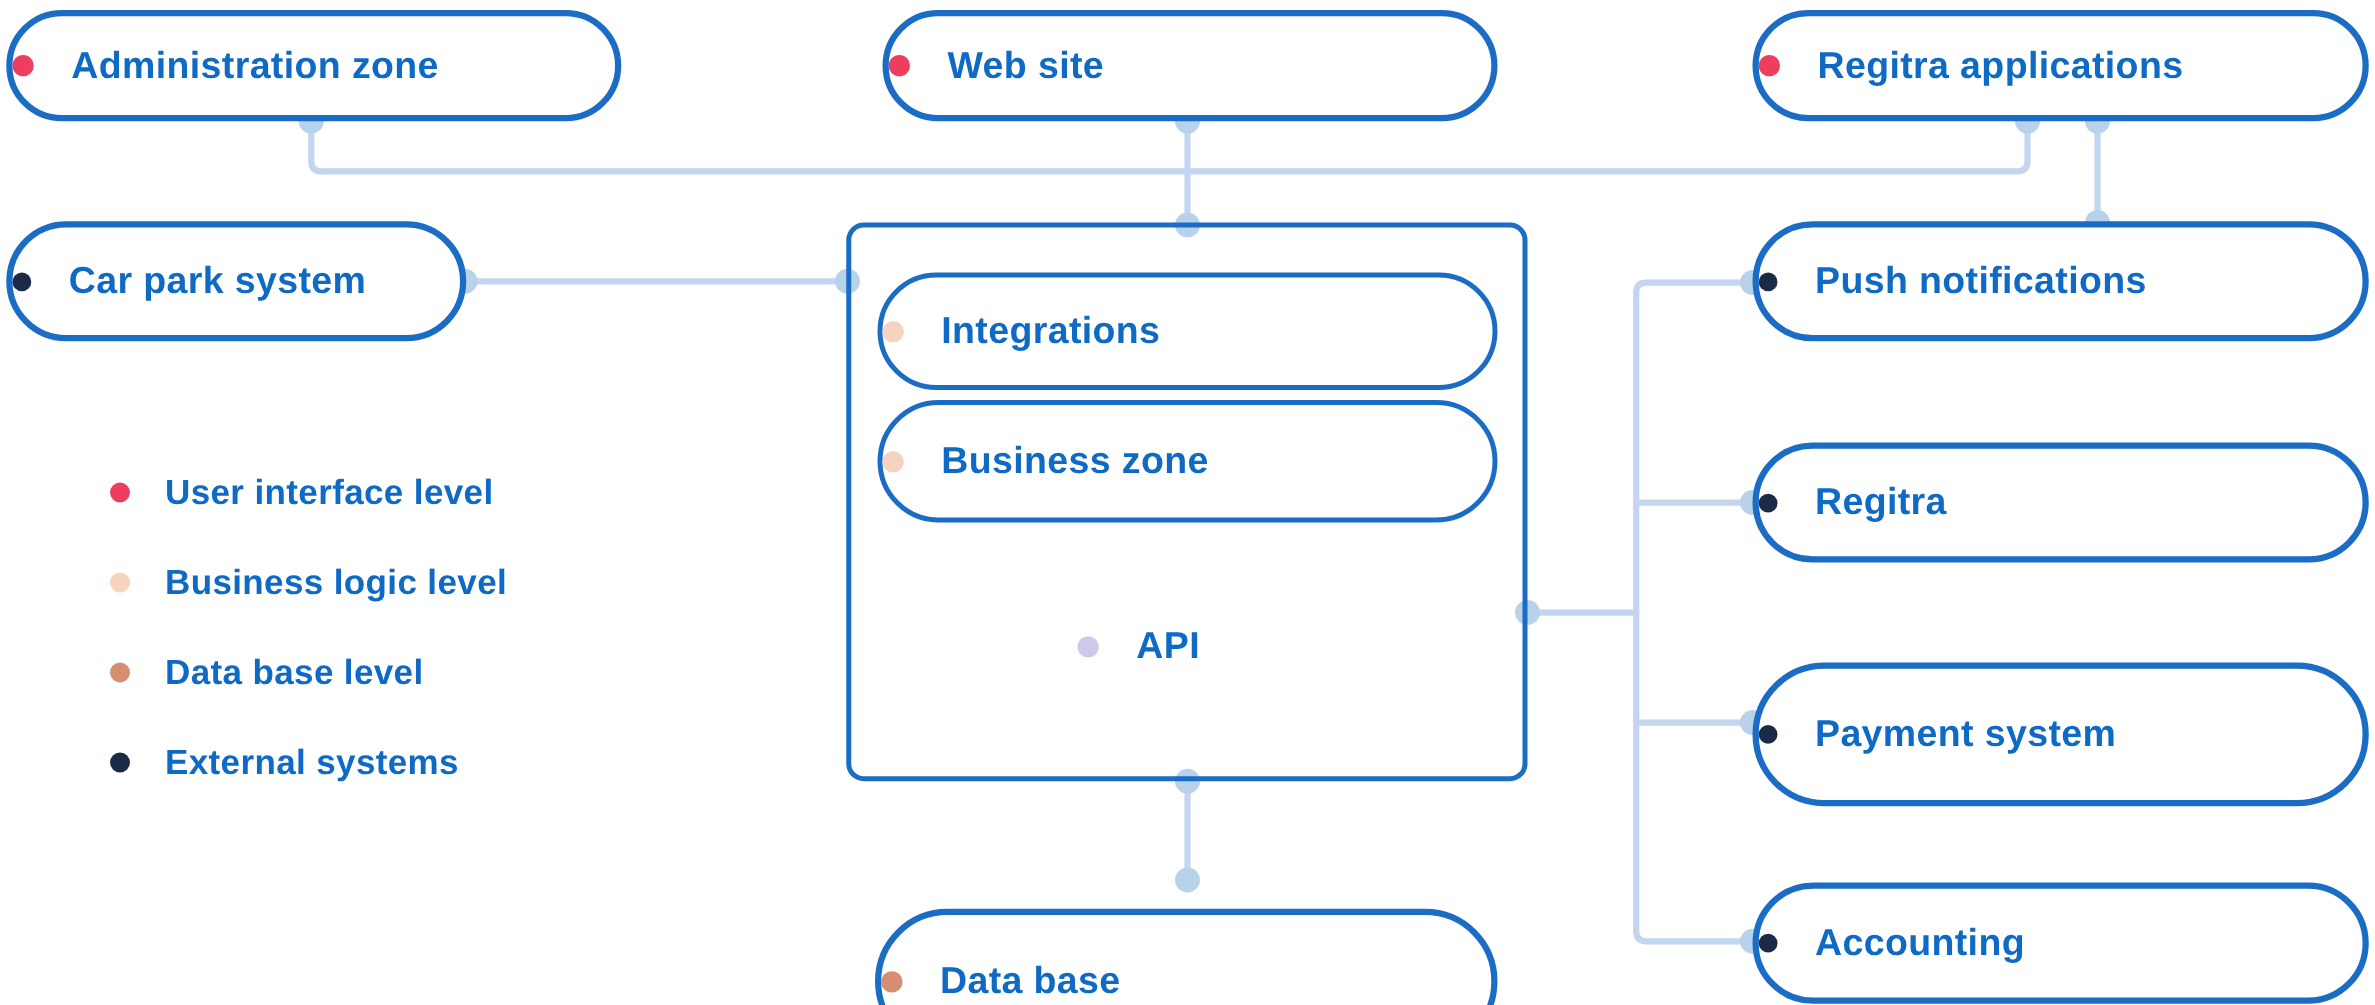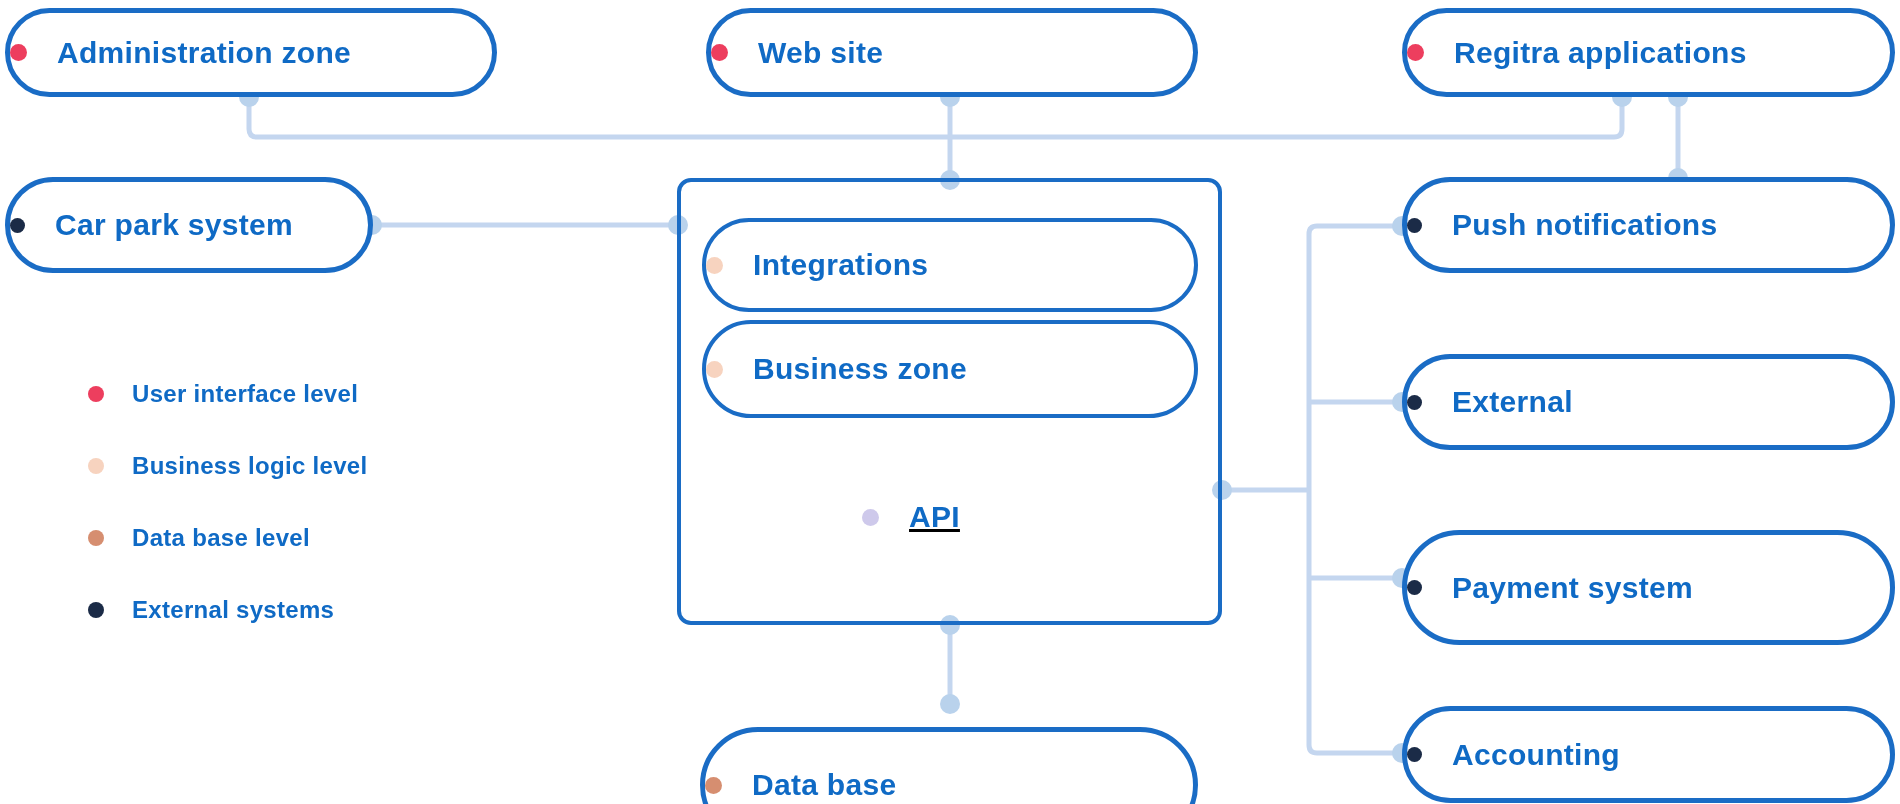--- a/index.html
+++ b/index.html
@@ -45,21 +45,21 @@
   .legend{
     position:absolute;left:88px;top:372px;
     display:flex;flex-direction:column;
   }
   .legend-row{
     display:flex;align-items:center;gap:28px;
     height:44px;margin-bottom:28px;
   }
   .legend-row .dot{width:16px;height:16px;}
   .legend-label{
-    color:#0F6AC5;font-size:24px;font-weight:700;
+    color:#0F6AC5;font-size:28px;font-weight:700;
     letter-spacing:.3px;white-space:nowrap;
   }
 </style>
 </head>
 <body>
 
 <div id="canvas">
 
   <svg id="wires" viewBox="0 0 1900 804" xmlns="http://www.w3.org/2000/svg">
     <g stroke="#C4D6EF" stroke-width="5" fill="none">
@@ -117,38 +117,38 @@
   <div class="pill" style="left:702px;top:198px;width:496px;height:94px;border-width:4px;margin-top:20px;">
     <span class="dot" style="background: rgb(247, 211, 191);"></span>
     <span class="node-label">Integrations</span>
   </div>
 
   <div class="pill" style="left:702px;top:320px;width:496px;height:98px;border-width:4px;">
     <span class="dot" style="background: rgb(247, 211, 191);"></span>
     <span class="node-label">Business zone</span>
   </div>
 
-  <div class="plain-node" style="left:677px;top:489px;width:468px;height:56px;text-decoration:underline;">
+  <div class="plain-node" style="left:677px;top:489px;width:468px;height:56px;">
     <span class="dot" style="background: rgb(206, 201, 235);"></span>
     <span class="node-label">API</span>
   </div>
 
   <div class="pill" style="left:700px;top:703px;width:498px;height:116px;margin-top:24px;">
     <span class="dot" style="background: rgb(214, 142, 112);"></span>
     <span class="node-label">Data base</span>
   </div>
 
   <div class="pill" style="left:1402px;top:177px;width:493px;height:96px;">
     <span class="dot" style="width: 15px; height: 15px; background: rgb(27, 43, 71);"></span>
     <span class="node-label">Push notifications</span>
   </div>
 
   <div class="pill" style="left:1402px;top:354px;width:493px;height:96px;">
     <span class="dot" style="width: 15px; height: 15px; background: rgb(27, 43, 71);"></span>
-    <span class="node-label">External</span>
+    <span class="node-label">Regitra</span>
   </div>
 
   <div class="pill" style="left:1402px;top:530px;width:493px;height:115px;">
     <span class="dot" style="width: 15px; height: 15px; background: rgb(27, 43, 71);"></span>
     <span class="node-label">Payment system</span>
   </div>
 
   <div class="pill" style="left:1402px;top:706px;width:493px;height:97px;">
     <span class="dot" style="width: 15px; height: 15px; background: rgb(27, 43, 71);"></span>
     <span class="node-label">Accounting</span>

